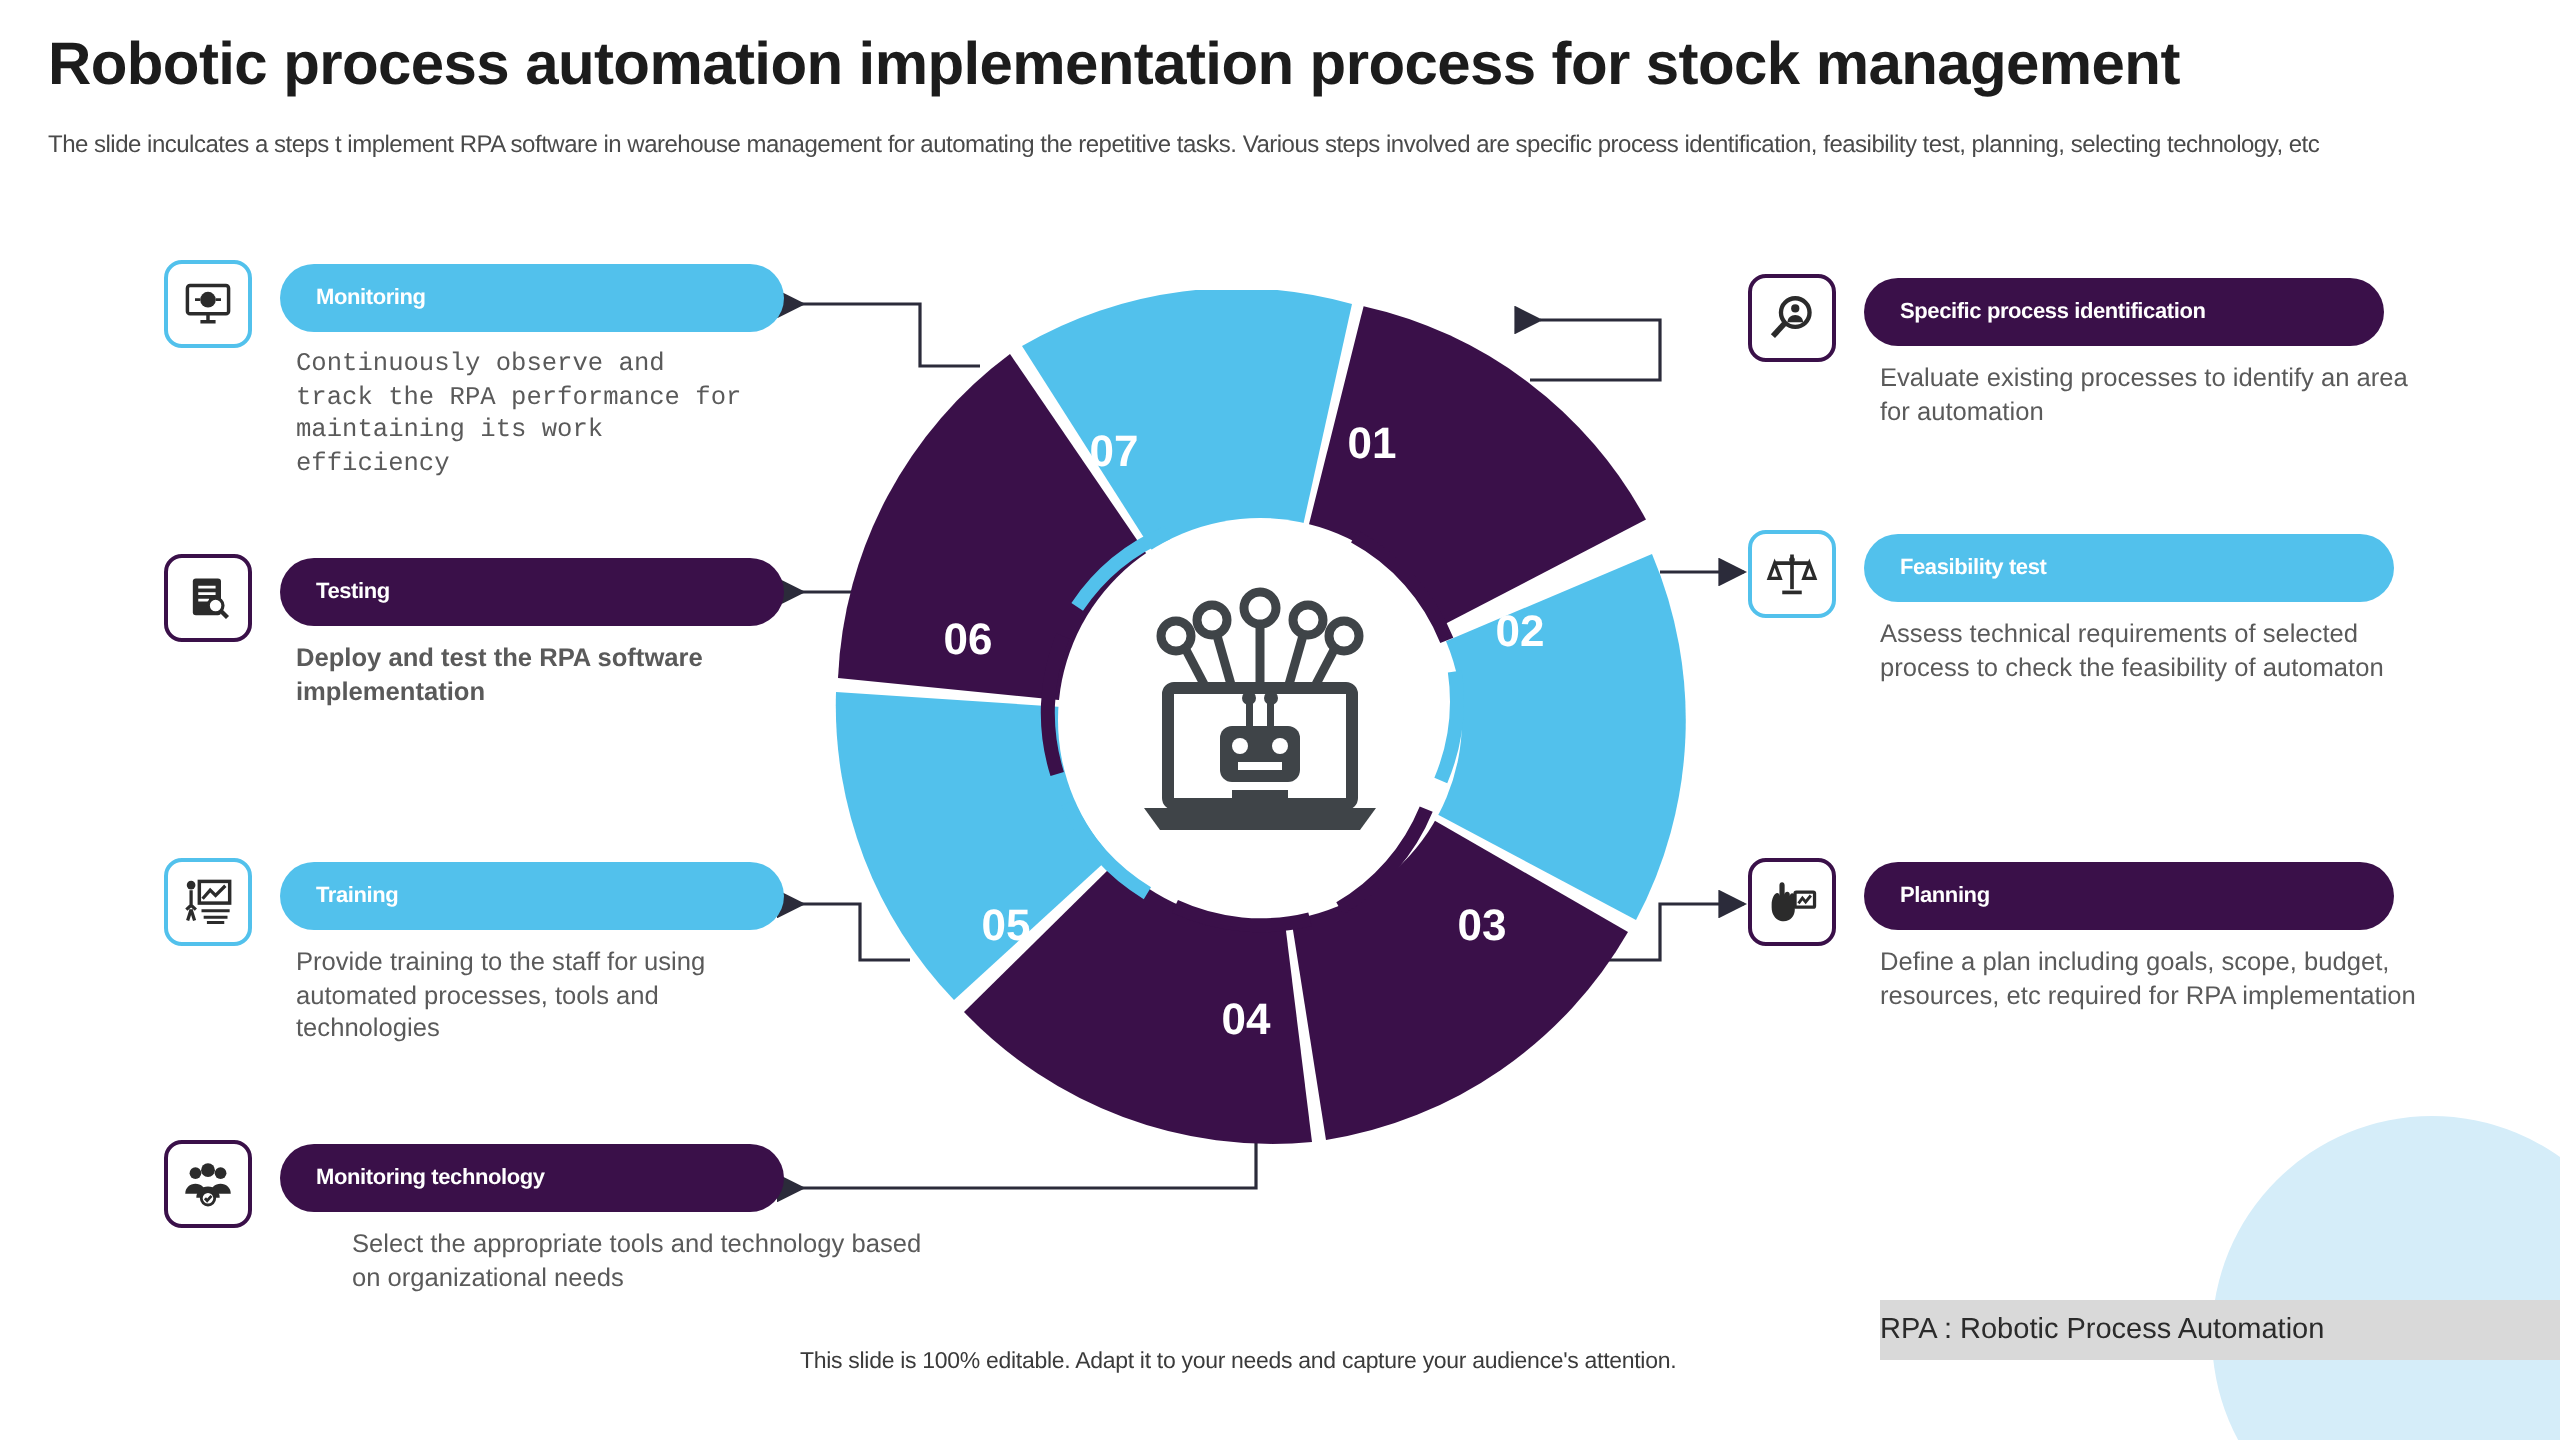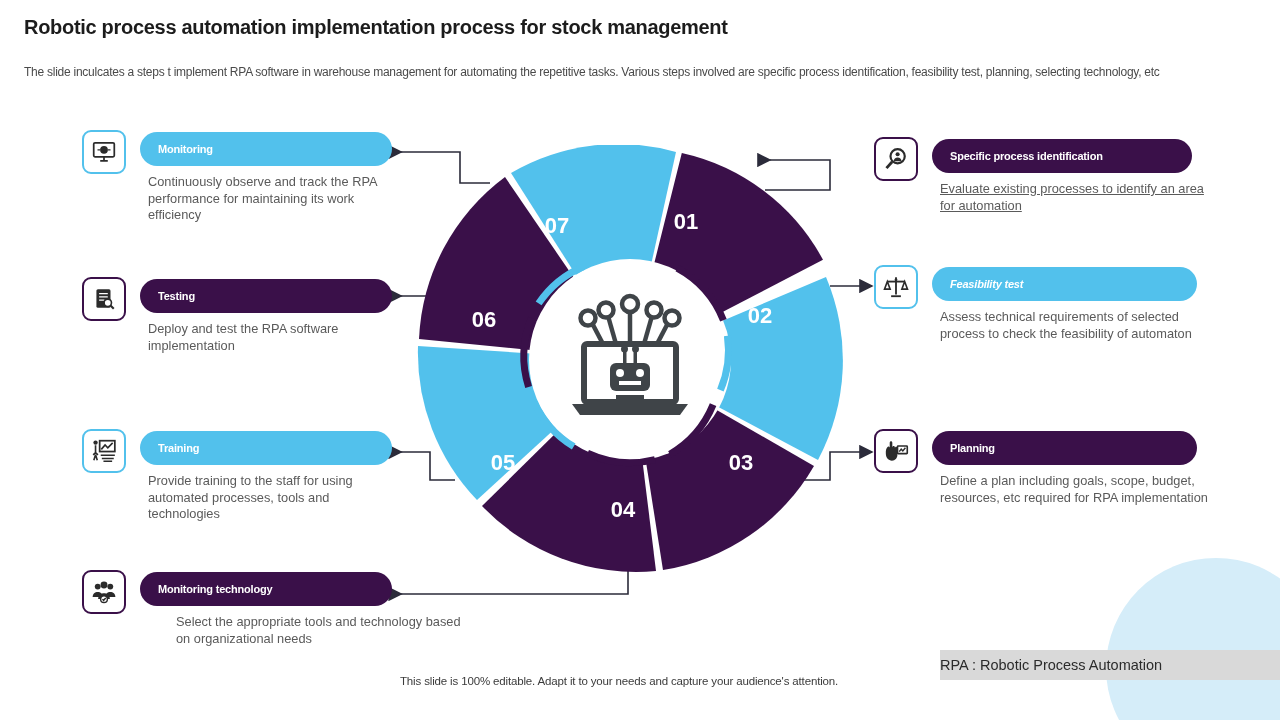--- a/index.html
+++ b/index.html
@@ -10,21 +10,21 @@
     color:#3b3b3b;
   }
   
   #deco-circle{
     position:absolute;right:-46px;bottom:-58px;width:220px;height:220px;
     border-radius:50%;background:#d5edf9;z-index:0;
   }
   
   #page-title{
     position:absolute;left:24px;top:16px;width:1240px;
-    font-size:20px;font-weight:bold;color:#1c1c1c;letter-spacing:-0.3px;
+    font-size:30px;font-weight:bold;color:#1c1c1c;letter-spacing:-0.3px;
     white-space:nowrap;
   }
   #page-subtitle{
     position:absolute;left:24px;top:65px;width:1230px;
     font-size:12px;color:#4a4a4a;white-space:nowrap;
     letter-spacing:-0.25px;
   }
   
   #connectors{position:absolute;left:0;top:0;width:1280px;height:720px;z-index:1;}
   #wheel{position:absolute;left:415px;top:145px;width:430px;height:430px;z-index:2;}
@@ -184,36 +184,36 @@
     <svg viewBox="0 0 24 24" fill="none" stroke="#2b2b2b" stroke-width="1.6">
       <rect x="2.5" y="3.5" width="19" height="13" rx="1.2"></rect>
       <circle cx="12" cy="10" r="3.6" fill="#2b2b2b" stroke="none"></circle>
       <path d="M6 10h2.4M15.6 10H18" stroke-width="1.3"></path>
       <path d="M12 16.5v3M8.5 20.2h7" stroke-width="1.6"></path>
     </svg>
   </div>
   <div class="pill" style="width:252px;">
     <span>Monitoring</span>
   </div>
-  <div class="desc" style="width:230px;">Continuously observe and track the RPA performance for maintaining its work efficiency</div>
+  <div class="desc" style="width:230px;font-family:Liberation Mono, monospace;">Continuously observe and track the RPA performance for maintaining its work efficiency</div>
 </div>
 
 <div class="card v-purple" style="left:82px;top:277px;width:310px;">
   <div class="icon-box">
     <svg viewBox="0 0 24 24" fill="none" stroke="#2b2b2b" stroke-width="1.6">
       <rect x="5" y="3" width="13" height="17" rx="1.4" fill="#2b2b2b" stroke="none"></rect>
       <path d="M7.5 7h8M7.5 10h8M7.5 13h5" stroke="#ffffff" stroke-width="1.2"></path>
       <circle cx="15.5" cy="15.5" r="3.4" fill="#ffffff" stroke="#2b2b2b" stroke-width="1.5"></circle>
       <path d="M18 18l3 3" stroke-width="2"></path>
     </svg>
   </div>
   <div class="pill" style="width:252px;">
     <span>Testing</span>
   </div>
-  <div class="desc" style="width:230px;">Deploy and test the RPA software implementation</div>
+  <div class="desc" style="width:230px;font-weight:bold;">Deploy and test the RPA software implementation</div>
 </div>
 
 <div class="card v-blue" style="left:82px;top:429px;width:310px;">
   <div class="icon-box">
     <svg viewBox="0 0 24 24" fill="none" stroke="#2b2b2b" stroke-width="1.5">
       <rect x="8" y="2.5" width="14" height="10" fill="none" stroke="#2b2b2b" stroke-width="1.6"></rect>
       <path d="M9.5 10.5l3.5-4 2.5 2.5 4.5-4.5" stroke-width="1.5"></path>
       <circle cx="4.2" cy="4.2" r="2" fill="#2b2b2b" stroke="none"></circle>
       <path d="M4.2 6.6v7M2 15.5l2.2-2 2.2 2M2.6 20.5l1.6-5M5.8 20.5l-1.6-5" stroke-width="1.5"></path>
       <path d="M9 16h13M10 19h11M11.5 21.5h8" stroke-width="1.4"></path>
@@ -249,35 +249,35 @@
     <svg viewBox="0 0 24 24" fill="none" stroke="#2b2b2b" stroke-width="2">
       <circle cx="13.5" cy="9.5" r="6.6"></circle>
       <circle cx="13.5" cy="7.6" r="1.9" fill="#2b2b2b" stroke="none"></circle>
       <path d="M9.9 14c0-2.1 1.6-3.4 3.6-3.4s3.6 1.3 3.6 3.4z" fill="#2b2b2b" stroke="none"></path>
       <path d="M8.5 14.6L3.2 20.4" stroke-width="2.6"></path>
     </svg>
   </div>
   <div class="pill" style="width:260px;">
     <span>Specific process identification</span>
   </div>
-  <div class="desc" style="width:280px;text-decoration:underline;">Evaluate existing processes to identify an area for automation</div>
+  <div class="desc" style="width:280px;">Evaluate existing processes to identify an area for automation</div>
 </div>
 
 <div class="card v-blue" style="left:874px;top:265px;width:330px;">
   <div class="icon-box">
     <svg viewBox="0 0 24 24" fill="none" stroke="#2b2b2b" stroke-width="1.5">
       <path d="M12 3v16" stroke-width="1.7"></path>
       <path d="M4 7h16" stroke-width="1.7"></path>
       <path d="M4 7L1.4 14h5.2z" fill="none"></path>
       <path d="M20 7l-2.6 7h5.2z" fill="none"></path>
       <path d="M7.5 20.5h9" stroke-width="1.7"></path>
       <circle cx="12" cy="5.4" r="1.3" fill="#2b2b2b" stroke="none"></circle>
     </svg>
   </div>
-  <div class="pill" style="width:265px;font-style:italic;">
+  <div class="pill" style="width:265px;">
     <span>Feasibility test</span>
   </div>
   <div class="desc" style="width:280px;">Assess technical requirements of selected process to check the feasibility of automaton</div>
 </div>
 
 <div class="card v-purple" style="left:874px;top:429px;width:330px;">
   <div class="icon-box">
     <svg viewBox="0 0 24 24" fill="#2b2b2b">
       <path d="M2.6 13.2c0-3 1.3-5.4 2.6-5.4.8 0 1 .8 1 1.6V4.3c0-.8.5-1.4 1.2-1.4s1.2.6 1.2 1.4v4.4c0-.8.5-1.4 1.2-1.4s1.2.6 1.2 1.4v.6c0-.8.5-1.3 1.1-1.3.7 0 1.2.5 1.2 1.3v6.2c0 3-2 5.4-5.1 5.4-2.9 0-5.6-2.3-5.6-6.5z"></path>
       <rect x="13.4" y="7.4" width="9" height="7" rx="0.6" fill="none" stroke="#2b2b2b" stroke-width="1.5"></rect>

